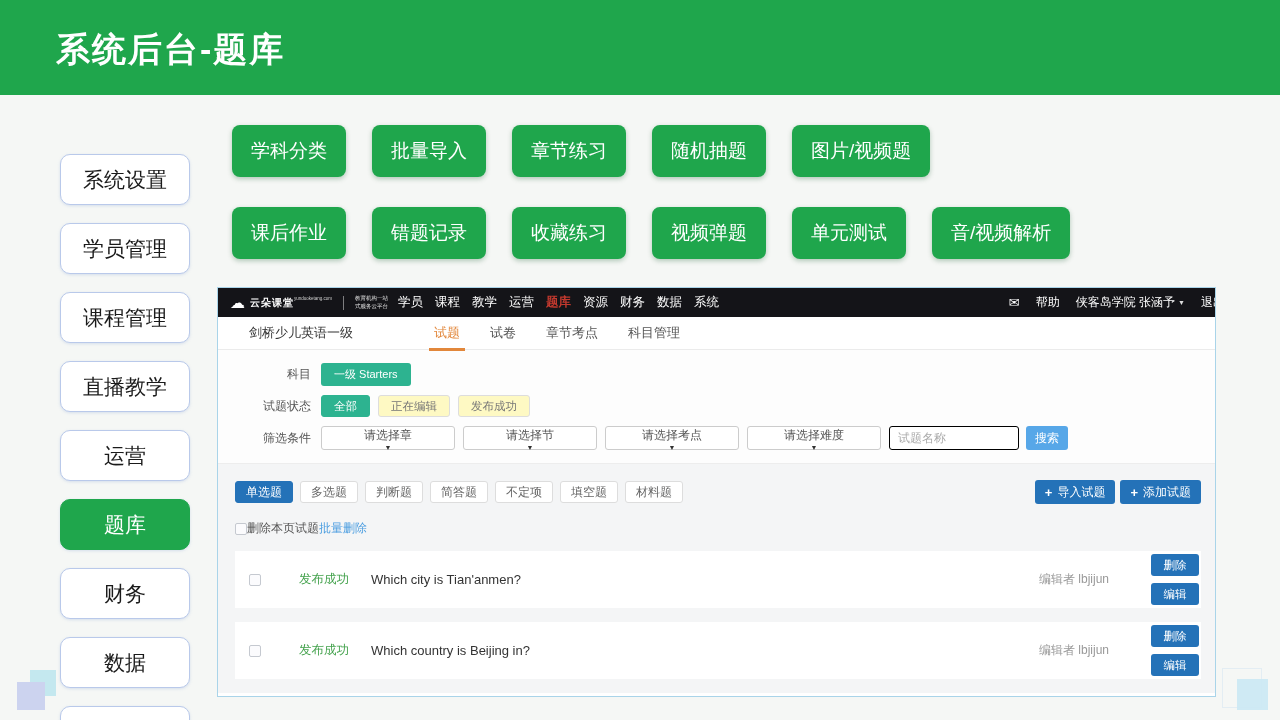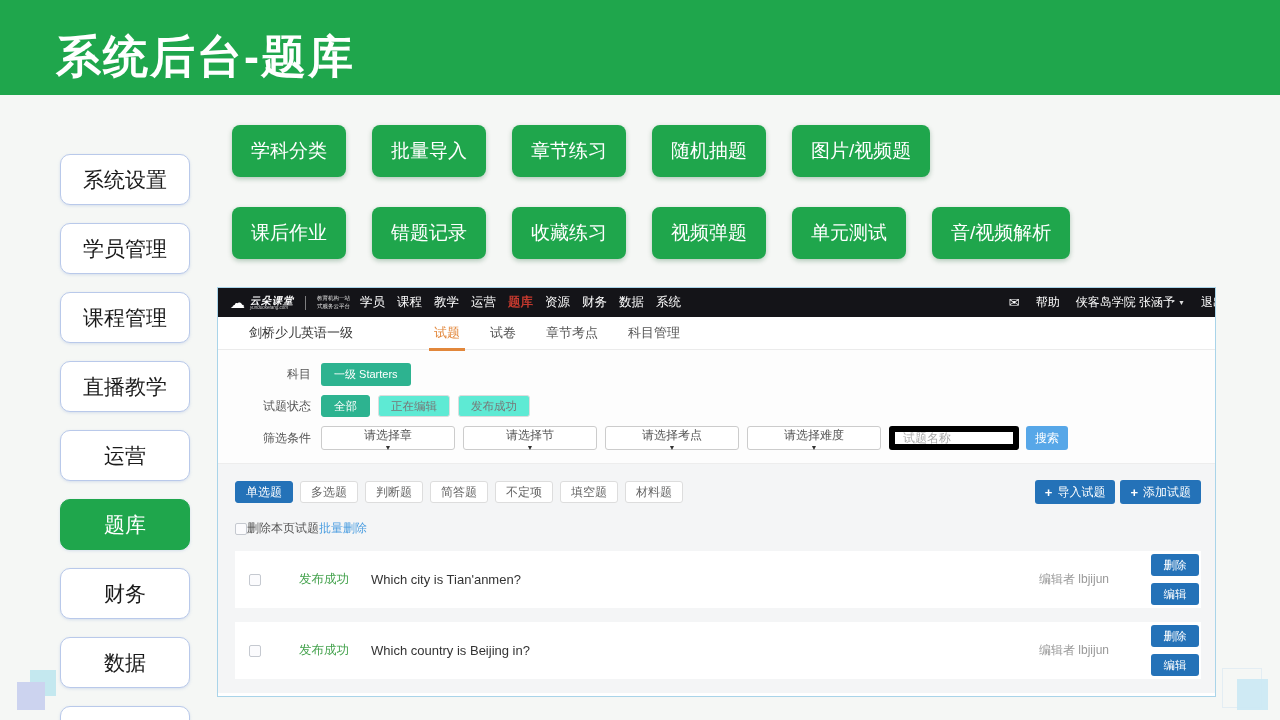--- a/index.html
+++ b/index.html
@@ -9,21 +9,21 @@
     background: #f5f7f5;
     font-family: "Liberation Sans", sans-serif;
     overflow: hidden;
   }
   
   .green-header {
     position: absolute; left:0; top:0; width:1280px; height:95px;
     background:#1fa64c;
   }
   .green-header h1 {
-    padding:27px 12px 0 56px; font-size:45px; font-weight:600;
+    padding:27px 12px 0 56px; font-size:34px; font-weight:600;
     color:#fff; letter-spacing:2px;
   }
   
   .sidebar {
     position:absolute; left:60px; top:110px; width:130px;
     display:flex; flex-direction:column; gap:18px;margin-top:44px;
   }
   .side-btn {
     height:51px; background:#fff; border:1px solid #b9c9ea; border-radius:10px;
     display:flex; align-items:center; justify-content:center;
@@ -47,21 +47,21 @@
     position:absolute; left:217px; top:287px; width:999px; height:410px;
     background:#fff; border:1px solid #a9d4e9; overflow:hidden; font-size:12px;
   }
   
   .topnav {
     height:29px; background:#141418; display:flex; align-items:center;
     padding-left:12px; color:#fff;
   }
   .logo { display:flex; align-items:center; gap:5px; }
   .cloud-glyph { font-size:15px; line-height:1; color:#fff; }
-  .logo-text { display:flex; flex-direction:column; line-height:1.1;font-style:italic; }
+  .logo-text { display:flex; flex-direction:row; line-height:1.1; }
   .logo-name { font-size:10px; font-weight:700; letter-spacing:1px; }
   .logo-domain { font-size:4.5px; color:#cfcfcf; }
   .logo-divider { width:1px; height:14px; background:rgba(255,255,255,.45); margin:0 6px; }
   .logo-tagline { font-size:5.5px; line-height:1.35; color:#e0e0e0; }
   .topnav-menu { display:flex; gap:12px; margin-left:10px; font-size:12.5px; }
   .topnav-menu span { cursor:pointer; white-space:nowrap; }
   .topnav-menu .active { color:#c2392e; font-weight:700; }
   .topnav-right { margin-left:auto; display:flex; align-items:center; gap:16px; margin-right:-10px; }
   .mail-glyph { font-size:13px; }
   .account { display:flex; align-items:center; gap:3px; white-space:nowrap; }
@@ -81,32 +81,32 @@
   
   .filter-card { padding:13px 0 4px; background:#fdfdfd; }
   .filter-row { display:flex; align-items:center; margin-bottom:9px; }
   .filter-label { width:93px; text-align:right; font-size:12px; color:#555; flex-shrink:0; margin-right:10px; }
   .chip {
     background:#2db390; color:#fff; font-size:11px; padding:4px 13px;
     border-radius:3px; cursor:pointer;
   }
   .status-btn {
     height:22px; padding:0 12px; display:flex; align-items:center; font-size:11.5px;
-    background:#5eead4; border:1px solid #ddd; color:#777; border-radius:3px;
+    background:#fef9c3; border:1px solid #ddd; color:#777; border-radius:3px;
     margin-right:8px; cursor:pointer;
   }
   .status-btn.active { background:#2db390; border-color:#2db390; color:#fff; }
   .select-box {
     width:134px; height:24px; border:1px solid #ccc; border-radius:3px; background:#fff;
     display:flex; align-items:center; justify-content:space-between; padding:0 7px;
     color:#555; font-size:12px; margin-right:8px; cursor:pointer;flex-direction:column;
   }
   .select-box .caret { color:#333; }
   .name-input {
-    width:130px; height:24px; border:6px solid #000000; border-radius:3px;
+    width:130px; height:24px; border:1px solid #000000; border-radius:3px;
     padding:0 8px; font-size:12px; color:#333; font-family:"Liberation Sans",sans-serif;
   }
   .name-input::placeholder { color:#aaa; }
   .search-btn {
     width:42px; height:24px; margin-left:7px; background:#57a7e8; border:none; border-radius:3px;
     color:#fff; font-size:12px; cursor:pointer; font-family:"Liberation Sans",sans-serif;
   }
   
   .content-area {
     background:#f4f5f6; border-top:1px solid #ededed;

